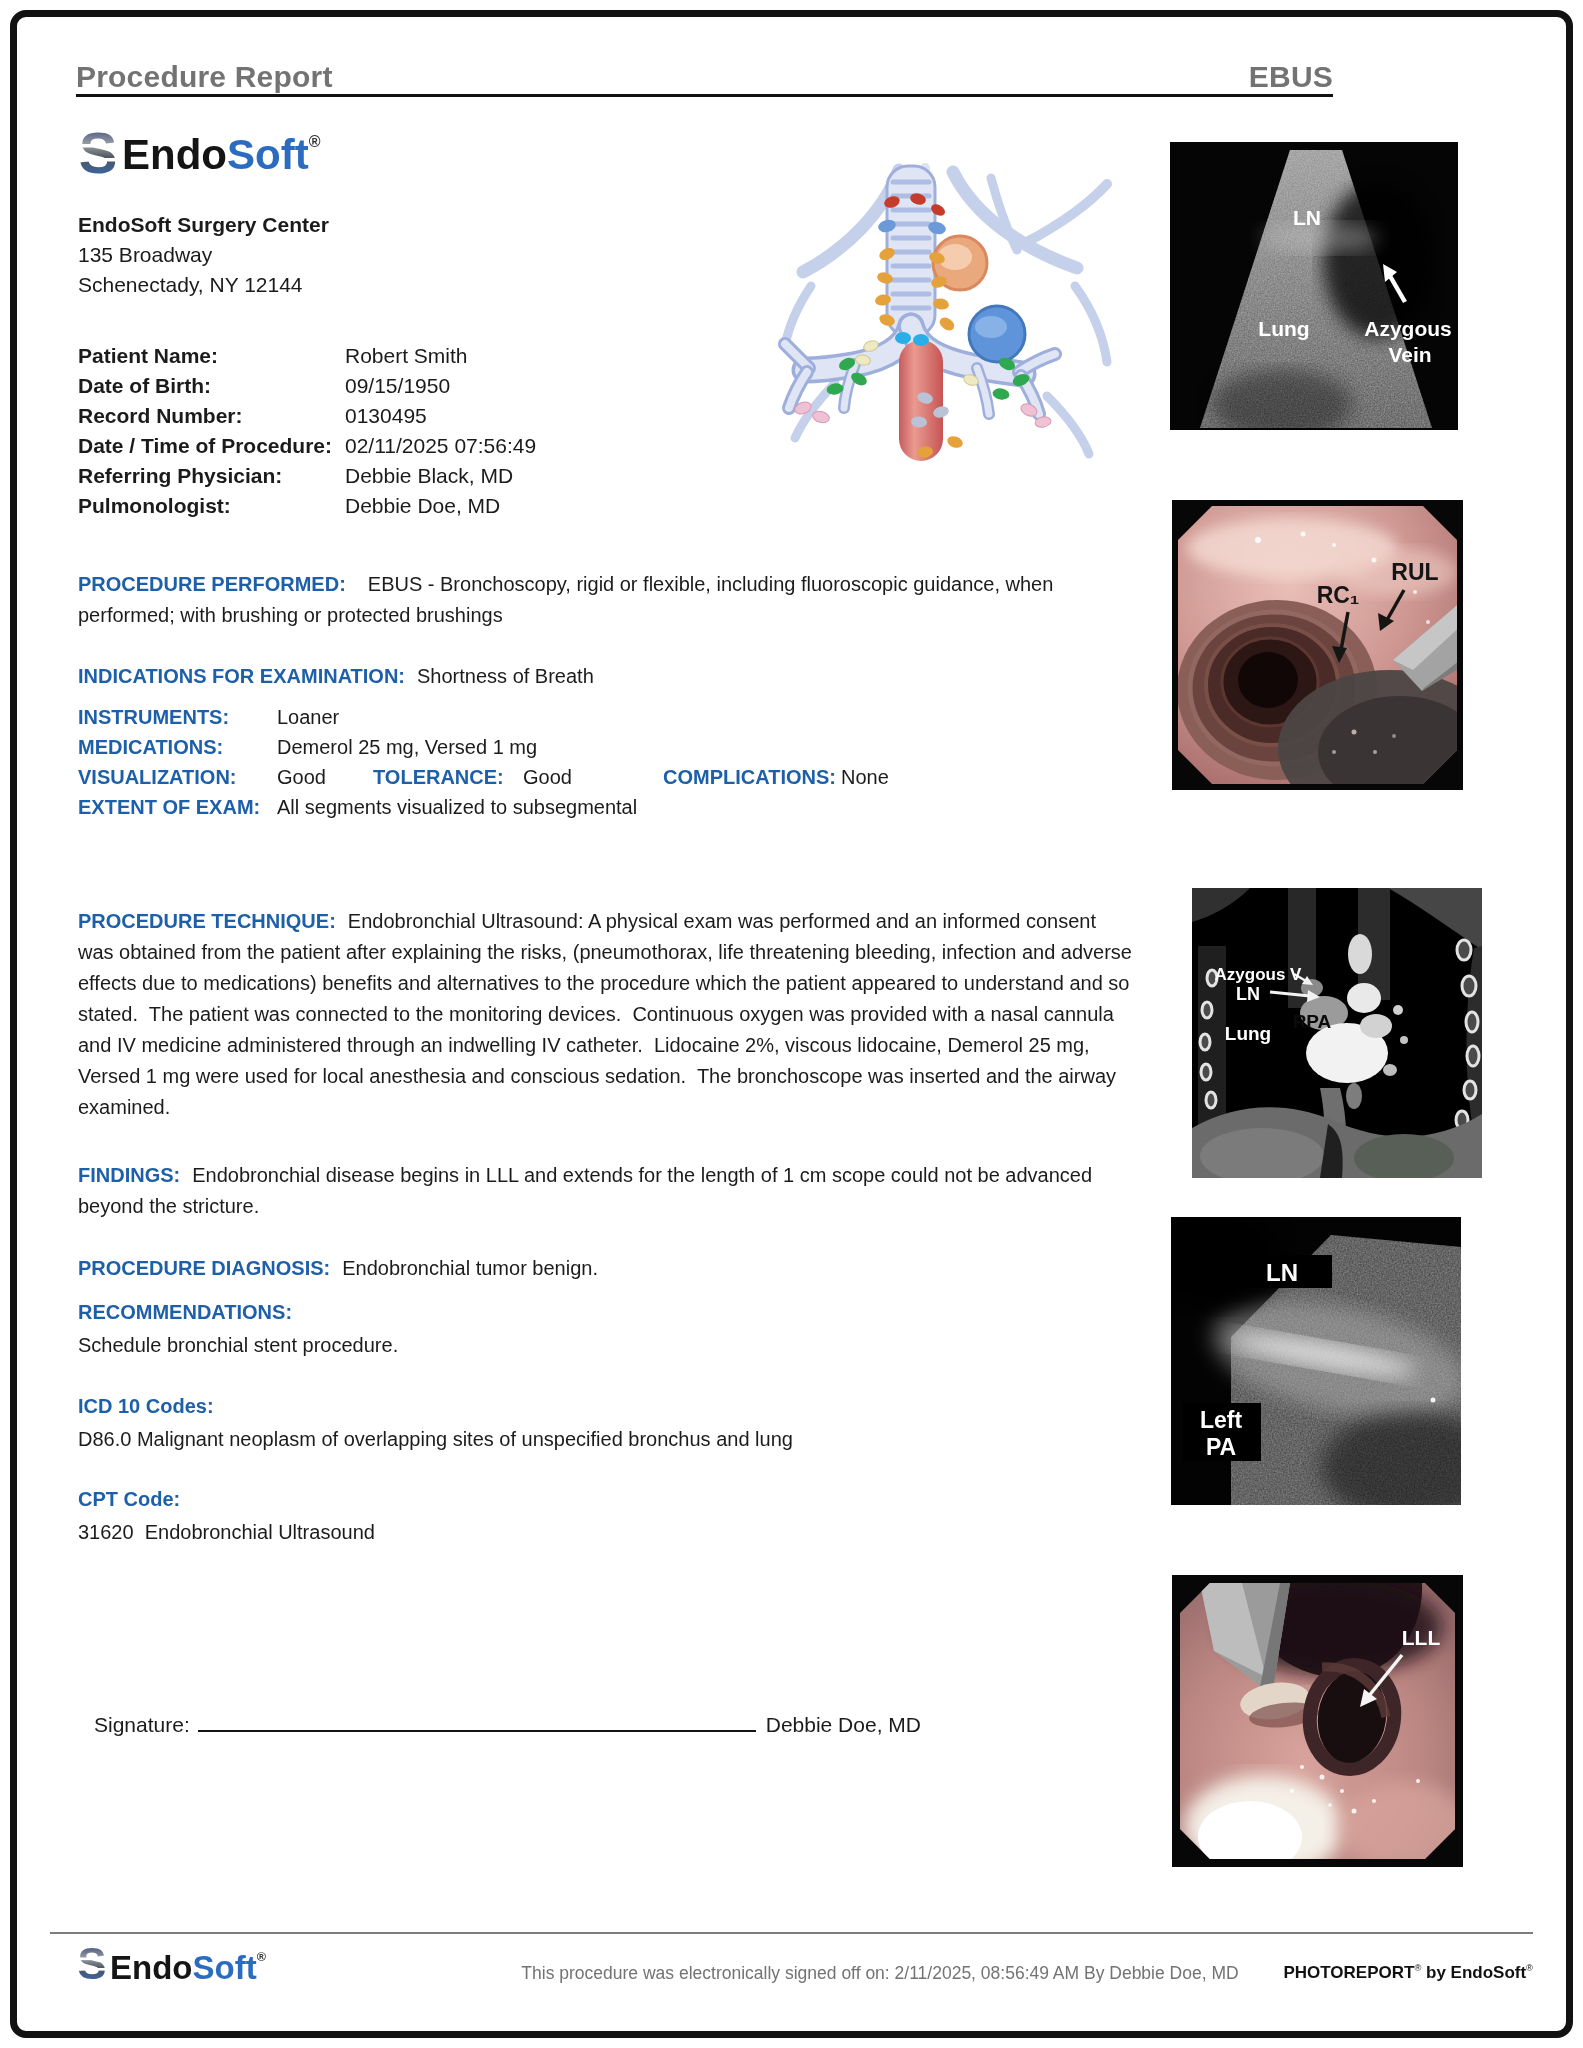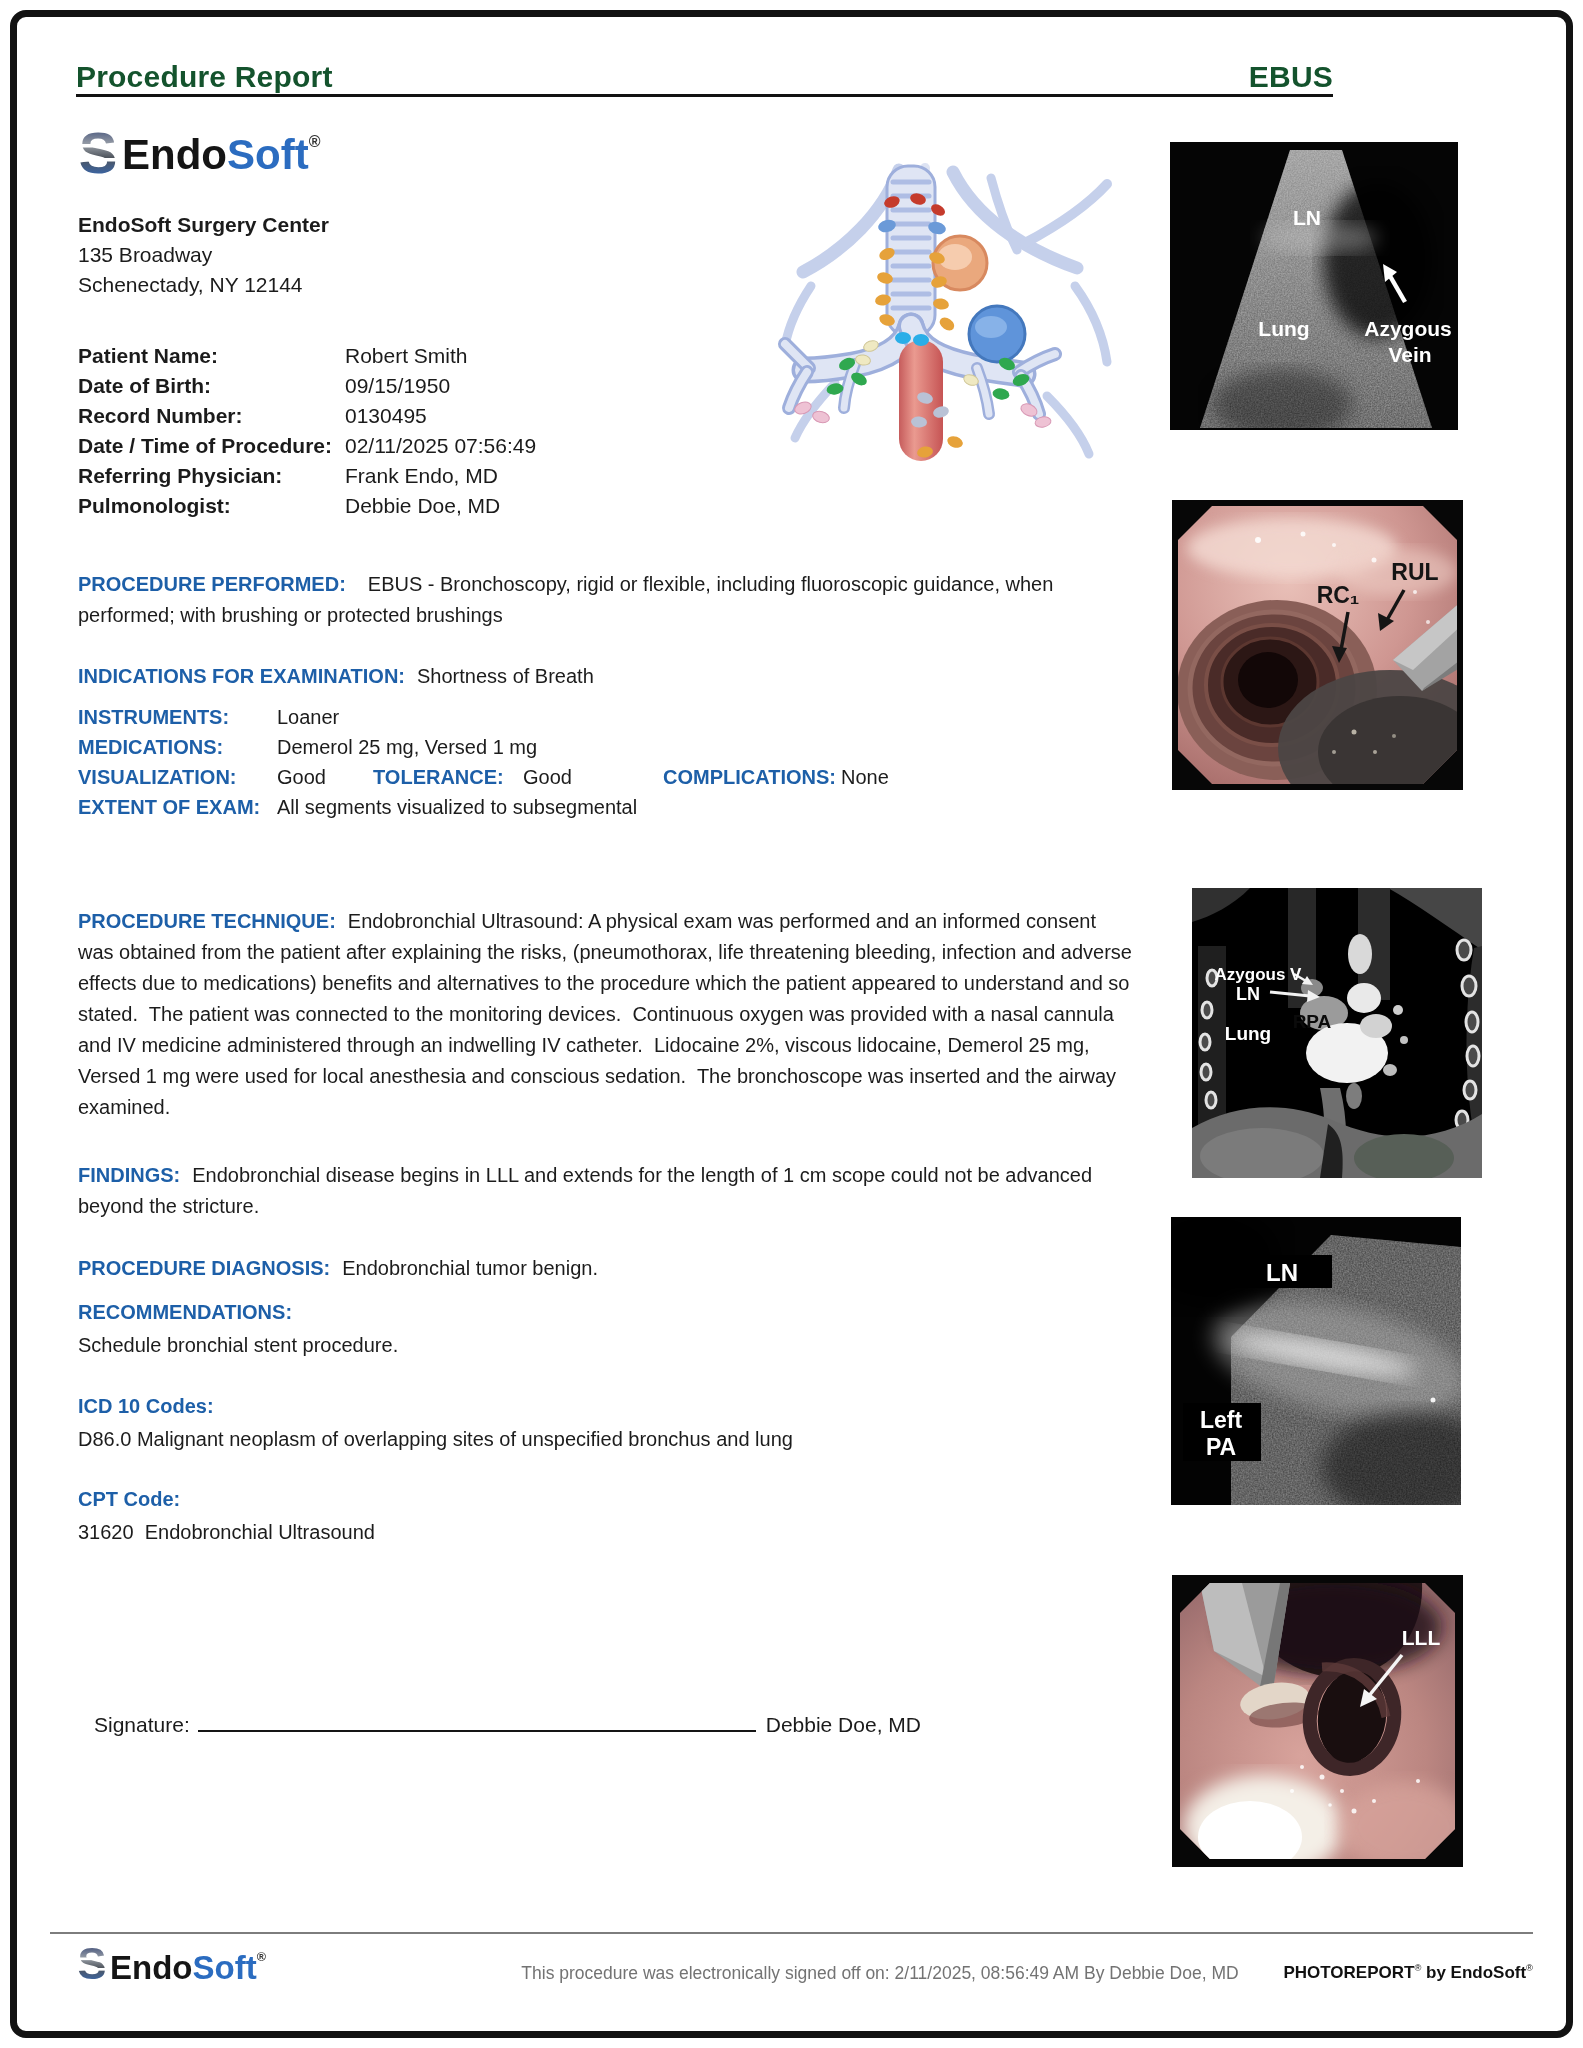--- a/index.html
+++ b/index.html
@@ -2,21 +2,21 @@
 <html><head>
 <meta charset="utf-8">
 <style>
   :root{ --blue:#1d5fa8; --ink:#1b1b1b; }
   html,body{margin:0;padding:0;background:#fff;}
   body{width:1583px;height:2048px;position:relative;font-family:"Liberation Sans","DejaVu Sans",sans-serif;color:var(--ink);overflow:hidden;}
   .page-frame{position:absolute;inset:10px;border:7px solid #121212;border-radius:16px;pointer-events:none;}
 
   
   .header{position:absolute;left:76px;top:48px;width:1257px;height:46px;border-bottom:3px solid #111;display:flex;justify-content:space-between;align-items:flex-end;}
-  .h-title,.h-doc{font-size:30px;font-weight:700;color:#14532d;letter-spacing:.2px;}
+  .h-title,.h-doc{font-size:30px;font-weight:700;color:#737373;letter-spacing:.2px;}
 
   
   .logo{position:absolute;display:flex;align-items:flex-start;}
   .logo-top{left:74px;top:126px;}
   .logo svg{display:block;}
   .logo-word{font-weight:700;line-height:1;}
   .logo-top .logo-word{font-size:42px;margin-top:8px;}
   .logo-endo{color:#151515;}
   .logo-soft{color:#2b6cc0;}
   .logo-reg{font-size:.38em;vertical-align:top;color:#333;font-weight:700;}
@@ -88,21 +88,21 @@
   <div class="fac-name">EndoSoft Surgery Center</div>
   <div>135 Broadway</div>
   <div>Schenectady, NY 12144</div>
 </div>
 
 <div class="patient">
   <div class="prow"><span class="pl">Patient Name:</span><span>Robert Smith</span></div>
   <div class="prow"><span class="pl">Date of Birth:</span><span>09/15/1950</span></div>
   <div class="prow"><span class="pl">Record Number:</span><span>0130495</span></div>
   <div class="prow"><span class="pl">Date / Time of Procedure:</span><span>02/11/2025 07:56:49</span></div>
-  <div class="prow"><span class="pl">Referring Physician:</span><span>Frank Endo, MD</span></div>
+  <div class="prow"><span class="pl">Referring Physician:</span><span>Debbie Black, MD</span></div>
   <div class="prow"><span class="pl">Pulmonologist:</span><span>Debbie Doe, MD</span></div>
 </div>
 
 <p class="section" style="top:549px"><span class="lbl wide">PROCEDURE PERFORMED:</span><span class="pre">EBUS - Bronchoscopy, rigid or flexible, including fluoroscopic guidance, when performed; with brushing or protected brushings</span></p>
 
 <p class="section" style="top:641px"><span class="lbl">INDICATIONS FOR EXAMINATION:</span><span>Shortness of Breath</span></p>
 
 <div class="section" style="top:702px">
   <div class="vrow"><span class="vl w199">INSTRUMENTS:</span><span>Loaner</span></div>
   <div class="vrow"><span class="vl w199">MEDICATIONS:</span><span>Demerol 25 mg, Versed 1 mg</span></div>

